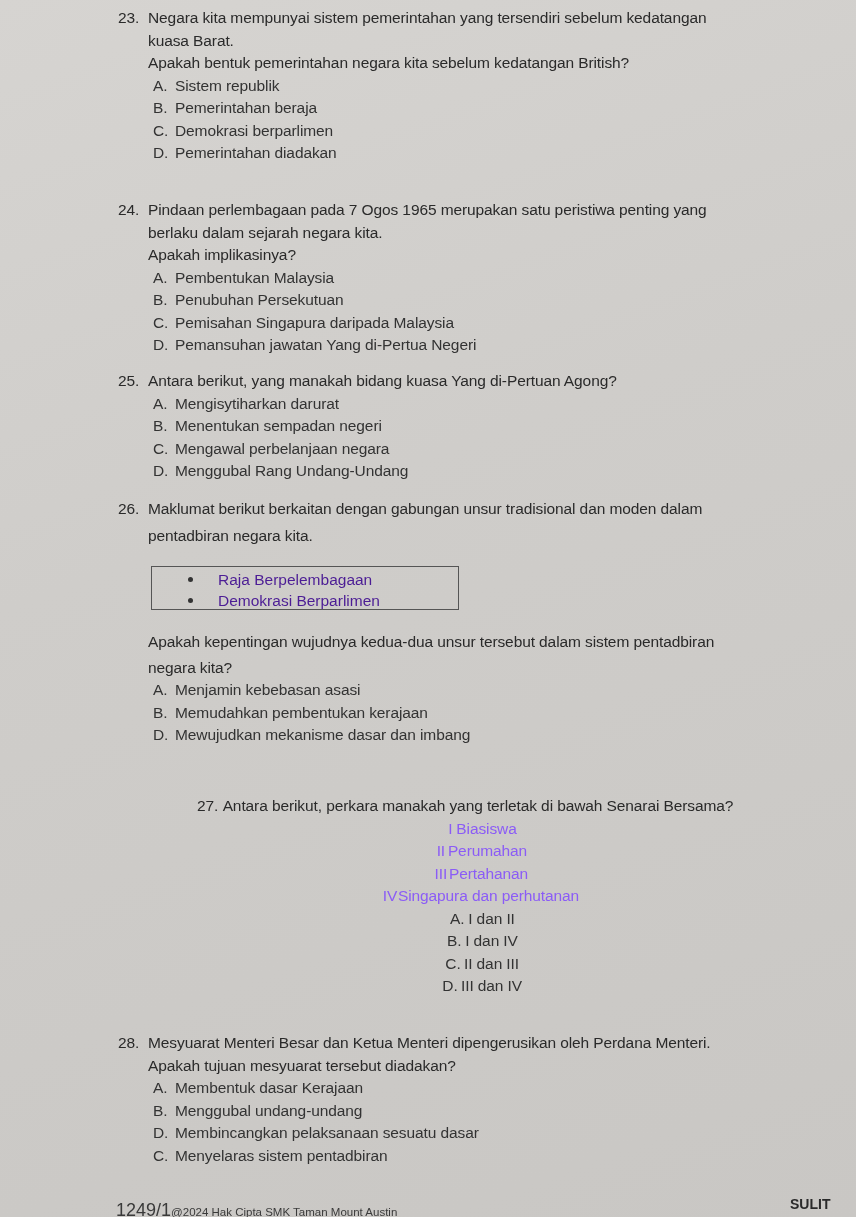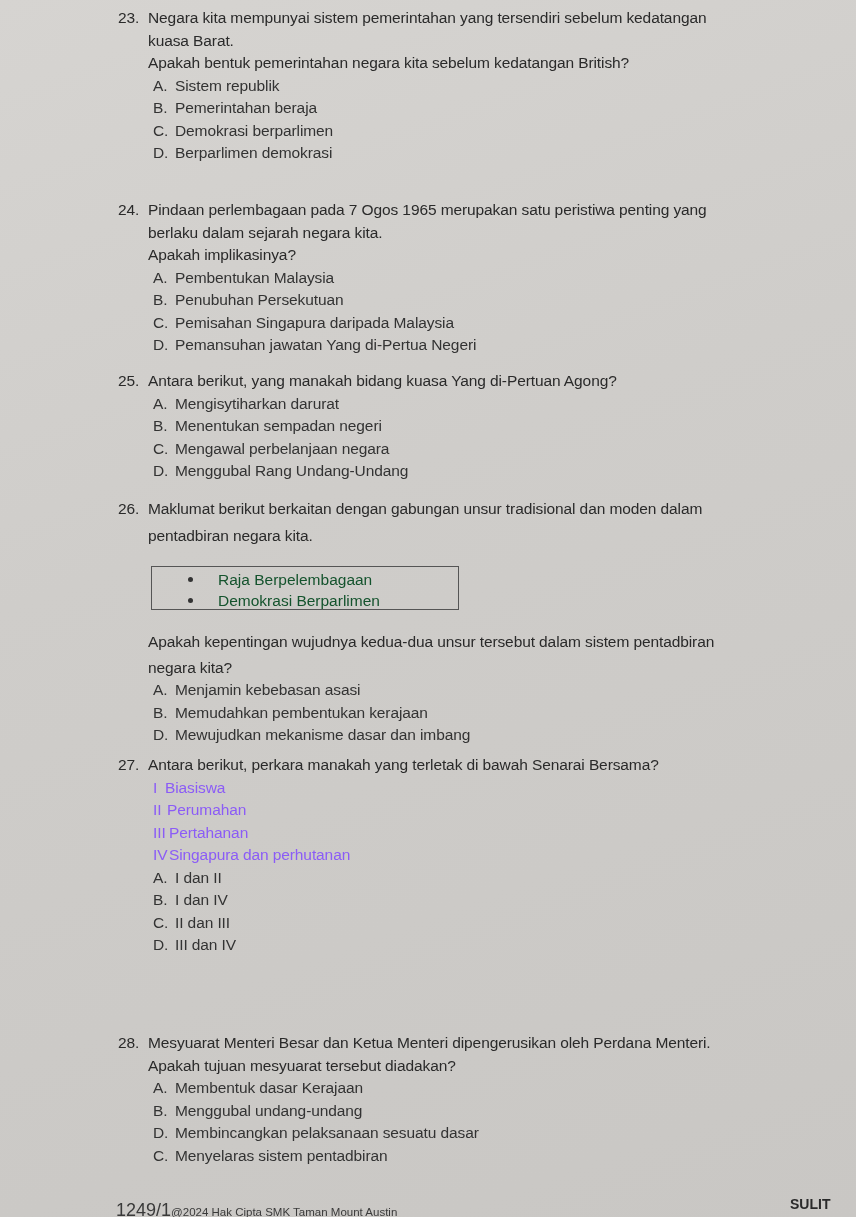--- a/index.html
+++ b/index.html
@@ -71,21 +71,21 @@
       border: 1.4px solid #555;
       font-size: 15.5px;
       line-height: 21px;
       padding-top: 2px;
       box-sizing: border-box;
     }
     .info-box .bullet-item {
       display: block;
       padding-left: 36px;
       position: relative;
-      color: #14532d;
+      color: #4c1d95;
     }
     .info-box .bullet-dot {
       position: absolute;
       left: 36px;
       top: 8px;
       width: 5px;
       height: 5px;
       border-radius: 50%;
       background: #333;
     }
@@ -117,21 +117,21 @@
 
 <div class="page">
 
   <div class="question" style="top: 7px;">
     <span class="q-line"><span class="q-num">23.</span><span>Negara kita mempunyai sistem pemerintahan yang tersendiri sebelum kedatangan</span></span>
     <span class="q-line indent">kuasa Barat.</span>
     <span class="q-line indent">Apakah bentuk pemerintahan negara kita sebelum kedatangan British?</span>
     <span class="option"><span class="opt-letter">A.</span><span>Sistem republik</span></span>
     <span class="option"><span class="opt-letter">B.</span><span>Pemerintahan beraja</span></span>
     <span class="option"><span class="opt-letter">C.</span><span>Demokrasi berparlimen</span></span>
-    <span class="option"><span class="opt-letter">D.</span><span>Berparlimen demokrasi</span></span>
+    <span class="option"><span class="opt-letter">D.</span><span>Pemerintahan diadakan</span></span>
   </div>
 
   <div class="question" style="top: 199px;">
     <span class="q-line"><span class="q-num">24.</span><span>Pindaan perlembagaan pada 7 Ogos 1965 merupakan satu peristiwa penting yang</span></span>
     <span class="q-line indent">berlaku dalam sejarah negara kita.</span>
     <span class="q-line indent">Apakah implikasinya?</span>
     <span class="option"><span class="opt-letter">A.</span><span>Pembentukan Malaysia</span></span>
     <span class="option"><span class="opt-letter">B.</span><span>Penubuhan Persekutuan</span></span>
     <span class="option"><span class="opt-letter">C.</span><span>Pemisahan Singapura daripada Malaysia</span></span>
     <span class="option"><span class="opt-letter">D.</span><span>Pemansuhan jawatan Yang di-Pertua Negeri</span></span>
@@ -156,21 +156,21 @@
   </div>
 
   <div class="question" style="top: 631px;">
     <span class="q-line indent">Apakah kepentingan wujudnya kedua-dua unsur tersebut dalam sistem pentadbiran</span>
     <span class="q-line indent" style="margin-top: 3px;">negara kita?</span>
     <span class="option"><span class="opt-letter">A.</span><span>Menjamin kebebasan asasi</span></span>
     <span class="option"><span class="opt-letter">B.</span><span>Memudahkan pembentukan kerajaan</span></span>
     <span class="option"><span class="opt-letter">D.</span><span>Mewujudkan mekanisme dasar dan imbang</span></span>
   </div>
 
-  <div class="question" style="top: 754px;">
+  <div class="question" style="top: 795px; text-align: center;">
     <span class="q-line"><span class="q-num">27.</span><span>Antara berikut, perkara manakah yang terletak di bawah Senarai Bersama?</span></span>
     <span class="roman"><span class="roman-num">I</span><span>Biasiswa</span></span>
     <span class="roman"><span class="roman-num w2">II</span><span>Perumahan</span></span>
     <span class="roman"><span class="roman-num w3">III</span><span>Pertahanan</span></span>
     <span class="roman"><span class="roman-num w4">IV</span><span>Singapura dan perhutanan</span></span>
     <span class="option"><span class="opt-letter">A.</span><span>I dan II</span></span>
     <span class="option"><span class="opt-letter">B.</span><span>I dan IV</span></span>
     <span class="option"><span class="opt-letter">C.</span><span>II dan III</span></span>
     <span class="option"><span class="opt-letter">D.</span><span>III dan IV</span></span>
   </div>

